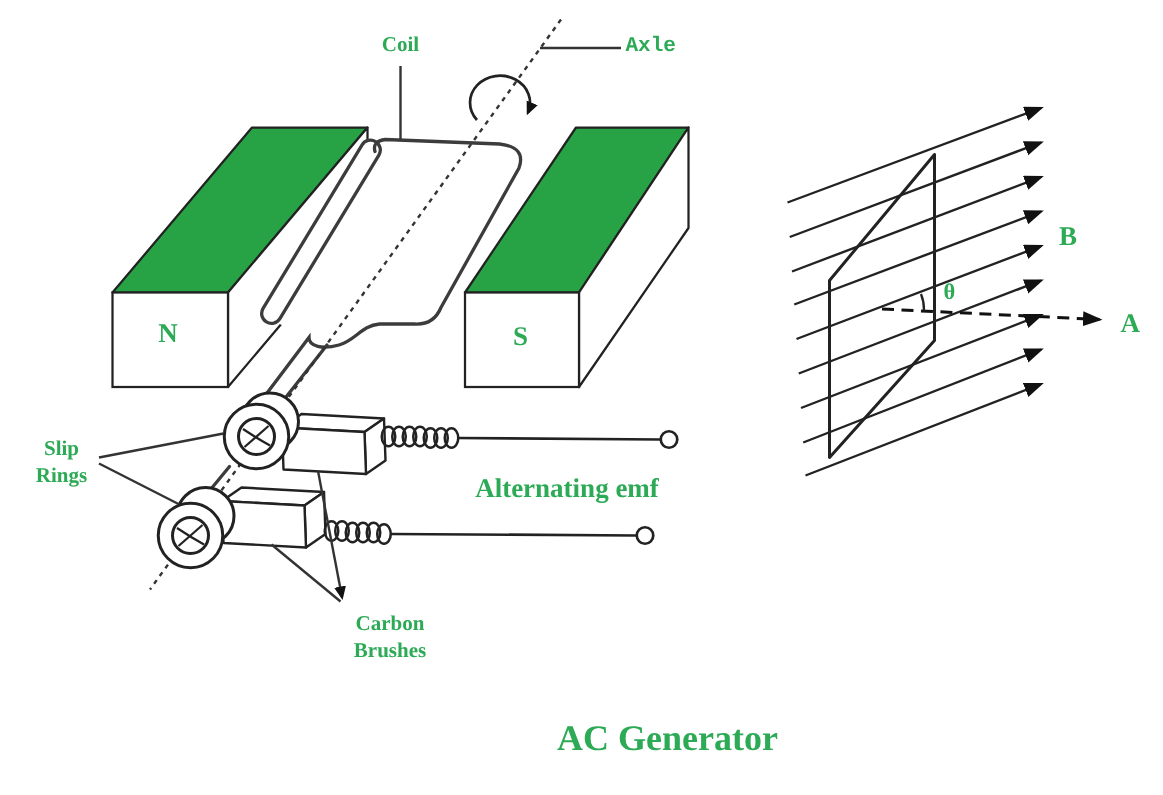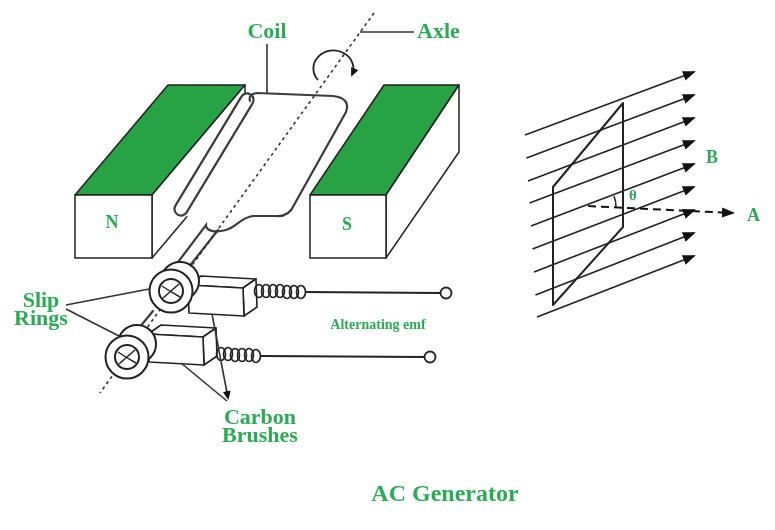--- a/index.html
+++ b/index.html
@@ -7,30 +7,30 @@
     --green-text:#2daa55;
     --line-dark:#2b2b2b;
   }
   html,body{margin:0;padding:0;background:#ffffff;}
   #stage{
     position:relative;width:775px;height:530px;background:#ffffff;overflow:hidden;
     font-family:"Liberation Serif","DejaVu Serif",serif;
   }
   #art{position:absolute;left:0;top:0;}
   .lbl{
-    position:absolute;color:var(--green-text);font-weight:bold;font-size:22px;
+    position:absolute;color:var(--green-text);font-weight:bold;font-size:14px;
     line-height:18px;white-space:pre-line;
   }
   .center{transform:translateX(-50%);text-align:center;}
   #lbl-coil{left:267px;top:22px;}
-  #lbl-axle{left:417px;top:22px;}
+  #lbl-axle{left:417px;top:22px;font-family:Liberation Mono, monospace;}
   #lbl-n{left:112px;top:213px;font-size:18px;}
   #lbl-s{left:347px;top:215px;font-size:18px;}
   #lbl-slip{left:41px;top:291px;}
-  #lbl-emf{left:378px;top:316px;font-size:14px;white-space:nowrap;}
+  #lbl-emf{left:378px;top:316px;font-size:18px;white-space:nowrap;}
   #lbl-carbon{left:240px;top:408px;margin-left:20px;}
   #lbl-b{left:706px;top:148px;font-size:18px;}
   #lbl-theta{left:629px;top:186px;font-size:15px;}
   #lbl-a{left:747px;top:206px;font-size:18px;}
   #lbl-title{left:401px;top:484px;font-size:24px;white-space:nowrap;margin-left:44px;}
 </style>
 </head>
 <body>
 
 <div id="stage">

